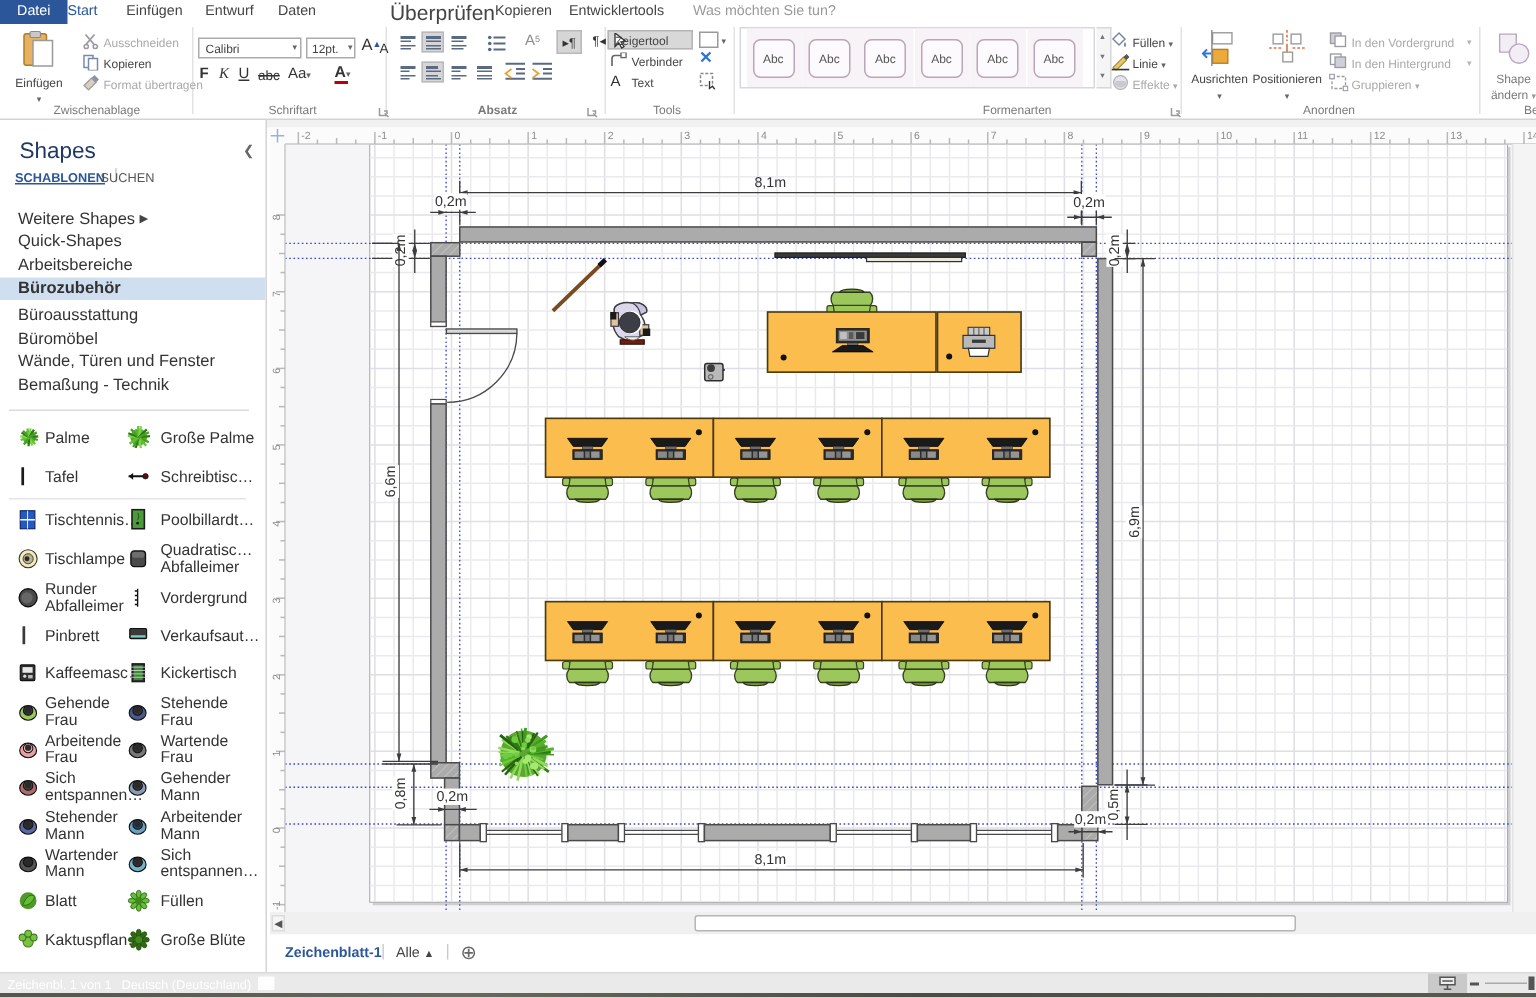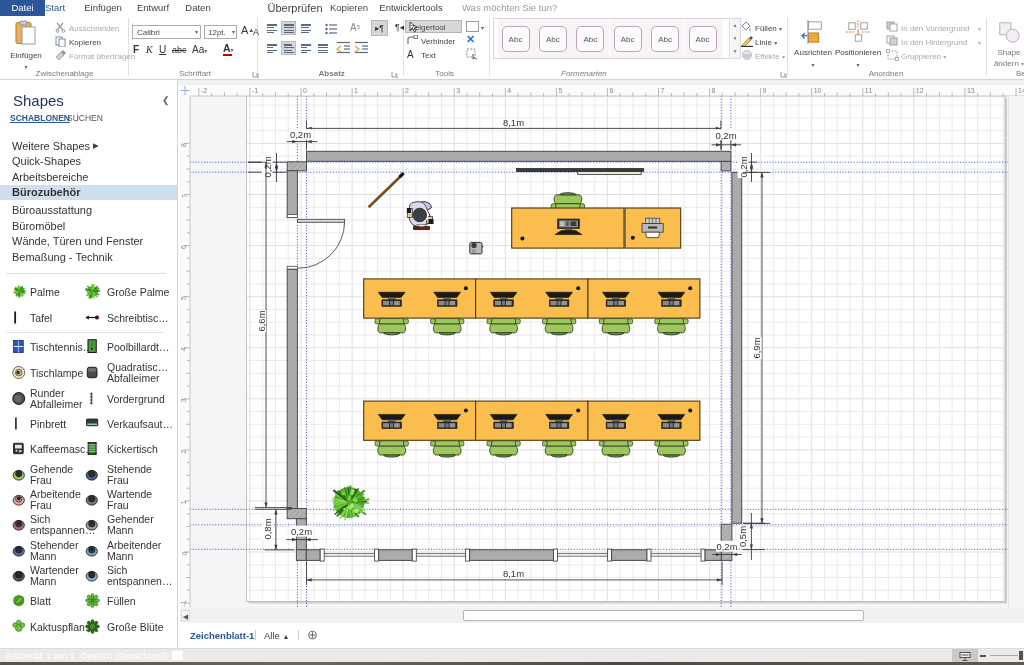--- a/index.html
+++ b/index.html
@@ -6,37 +6,37 @@
 </style></head>
 <body>
 <div id="app">
 <div style="position:absolute;left:0;top:0;width:1024px;height:16px;background:#fff;">
       <div style="position:absolute;left:0;top:0;width:45px;height:16px;background:#2b579a;color:#fff;font-size:9.5px;text-align:center;line-height:16px;">Datei</div>
       <div style="position:absolute;left:10px;top:0;width:90px;height:16px;color:#2b579a;font-size:9.5px;text-align:center;line-height:16px;">Start</div>
       <div style="position:absolute;left:58px;top:0;width:90px;height:16px;color:#444;font-size:9.5px;text-align:center;line-height:16px;">Einfügen</div>
       <div style="position:absolute;left:108px;top:0;width:90px;height:16px;color:#444;font-size:9.5px;text-align:center;line-height:16px;">Entwurf</div>
       <div style="position:absolute;left:153px;top:0;width:90px;height:16px;color:#444;font-size:9.5px;text-align:center;line-height:16px;">Daten</div>
       <div style="position:absolute;left:196px;top:0;width:90px;height:16px;color:#444;font-size:10px;text-align:left;line-height:16px;margin-top:24px;">Prozess</div>
-      <div style="position:absolute;left:250px;top:0;width:90px;height:16px;color:#444;font-size:11px;text-align:center;line-height:16px;">Überprüfen</div>
+      <div style="position:absolute;left:250px;top:0;width:90px;height:16px;color:#444;font-size:14px;text-align:center;line-height:16px;">Überprüfen</div>
       <div style="position:absolute;left:304px;top:0;width:90px;height:16px;color:#444;font-size:9.5px;text-align:center;line-height:16px;">Kopieren</div>
       <div style="position:absolute;left:366px;top:0;width:90px;height:16px;color:#444;font-size:9.5px;text-align:center;line-height:16px;">Entwicklertools</div>
       <div style="position:absolute;left:462px;top:0;width:120px;height:16px;color:#9a9a9a;font-size:9.5px;line-height:16px;">Was möchten Sie tun?</div>
     </div>
 <div style="position:absolute;left:0;top:16px;width:1024px;height:64px;background:#fff;border-bottom:1px solid #d4d4d6;font-size:8px;color:#444;line-height:11px;">
       <div style="position:absolute;left:128.4px;top:2px;width:1px;height:58px;background:#e2e2e4;"></div>
       <div style="position:absolute;left:257px;top:2px;width:1px;height:58px;background:#e2e2e4;"></div>
       <div style="position:absolute;left:402.5px;top:2px;width:1px;height:58px;background:#e2e2e4;"></div>
       <div style="position:absolute;left:489.2px;top:2px;width:1px;height:58px;background:#e2e2e4;"></div>
       <div style="position:absolute;left:787px;top:2px;width:1px;height:58px;background:#e2e2e4;"></div>
       <div style="position:absolute;left:986px;top:2px;width:1px;height:58px;background:#e2e2e4;"></div>
       <div style="position:absolute;left:-5.5px;top:51.5px;width:140px;text-align:center;font-size:8px;color:#7a7a7a;">Zwischenablage</div>
       <div style="position:absolute;left:125px;top:51.5px;width:140px;text-align:center;font-size:8px;color:#7a7a7a;">Schriftart</div>
       <div style="position:absolute;left:261.7px;top:51.5px;width:140px;text-align:center;font-size:8px;color:#7a7a7a;font-weight:bold;">Absatz</div>
       <div style="position:absolute;left:374.7px;top:51.5px;width:140px;text-align:center;font-size:8px;color:#7a7a7a;">Tools</div>
-      <div style="position:absolute;left:561px;top:51.5px;width:140px;text-align:left;font-size:8px;color:#7a7a7a;font-style:italic;">Formenarten</div>
+      <div style="position:absolute;left:561px;top:51.5px;width:140px;text-align:right;font-size:8px;color:#7a7a7a;">Formenarten</div>
       <div style="position:absolute;left:816px;top:51.5px;width:140px;text-align:center;font-size:8px;color:#7a7a7a;">Anordnen</div>
       <div style="position:absolute;left:1016px;top:51.5px;width:20px;font-size:8px;color:#7a7a7a;">Be</div>
       <svg width="8" height="8" style="position:absolute;left:251.5px;top:55px;">
         <path d="M1,1 L1,6 L6,6" fill="none" stroke="#9a9a9a" stroke-width="1"></path>
         <path d="M4,3 L6,3 L6,5" fill="none" stroke="#9a9a9a" stroke-width="1"></path>
         <path d="M7,7 L4.5,4.5" stroke="#9a9a9a" stroke-width="1"></path>
       </svg>
       <svg width="8" height="8" style="position:absolute;left:390.5px;top:55px;">
         <path d="M1,1 L1,6 L6,6" fill="none" stroke="#9a9a9a" stroke-width="1"></path>
         <path d="M4,3 L6,3 L6,5" fill="none" stroke="#9a9a9a" stroke-width="1"></path>

